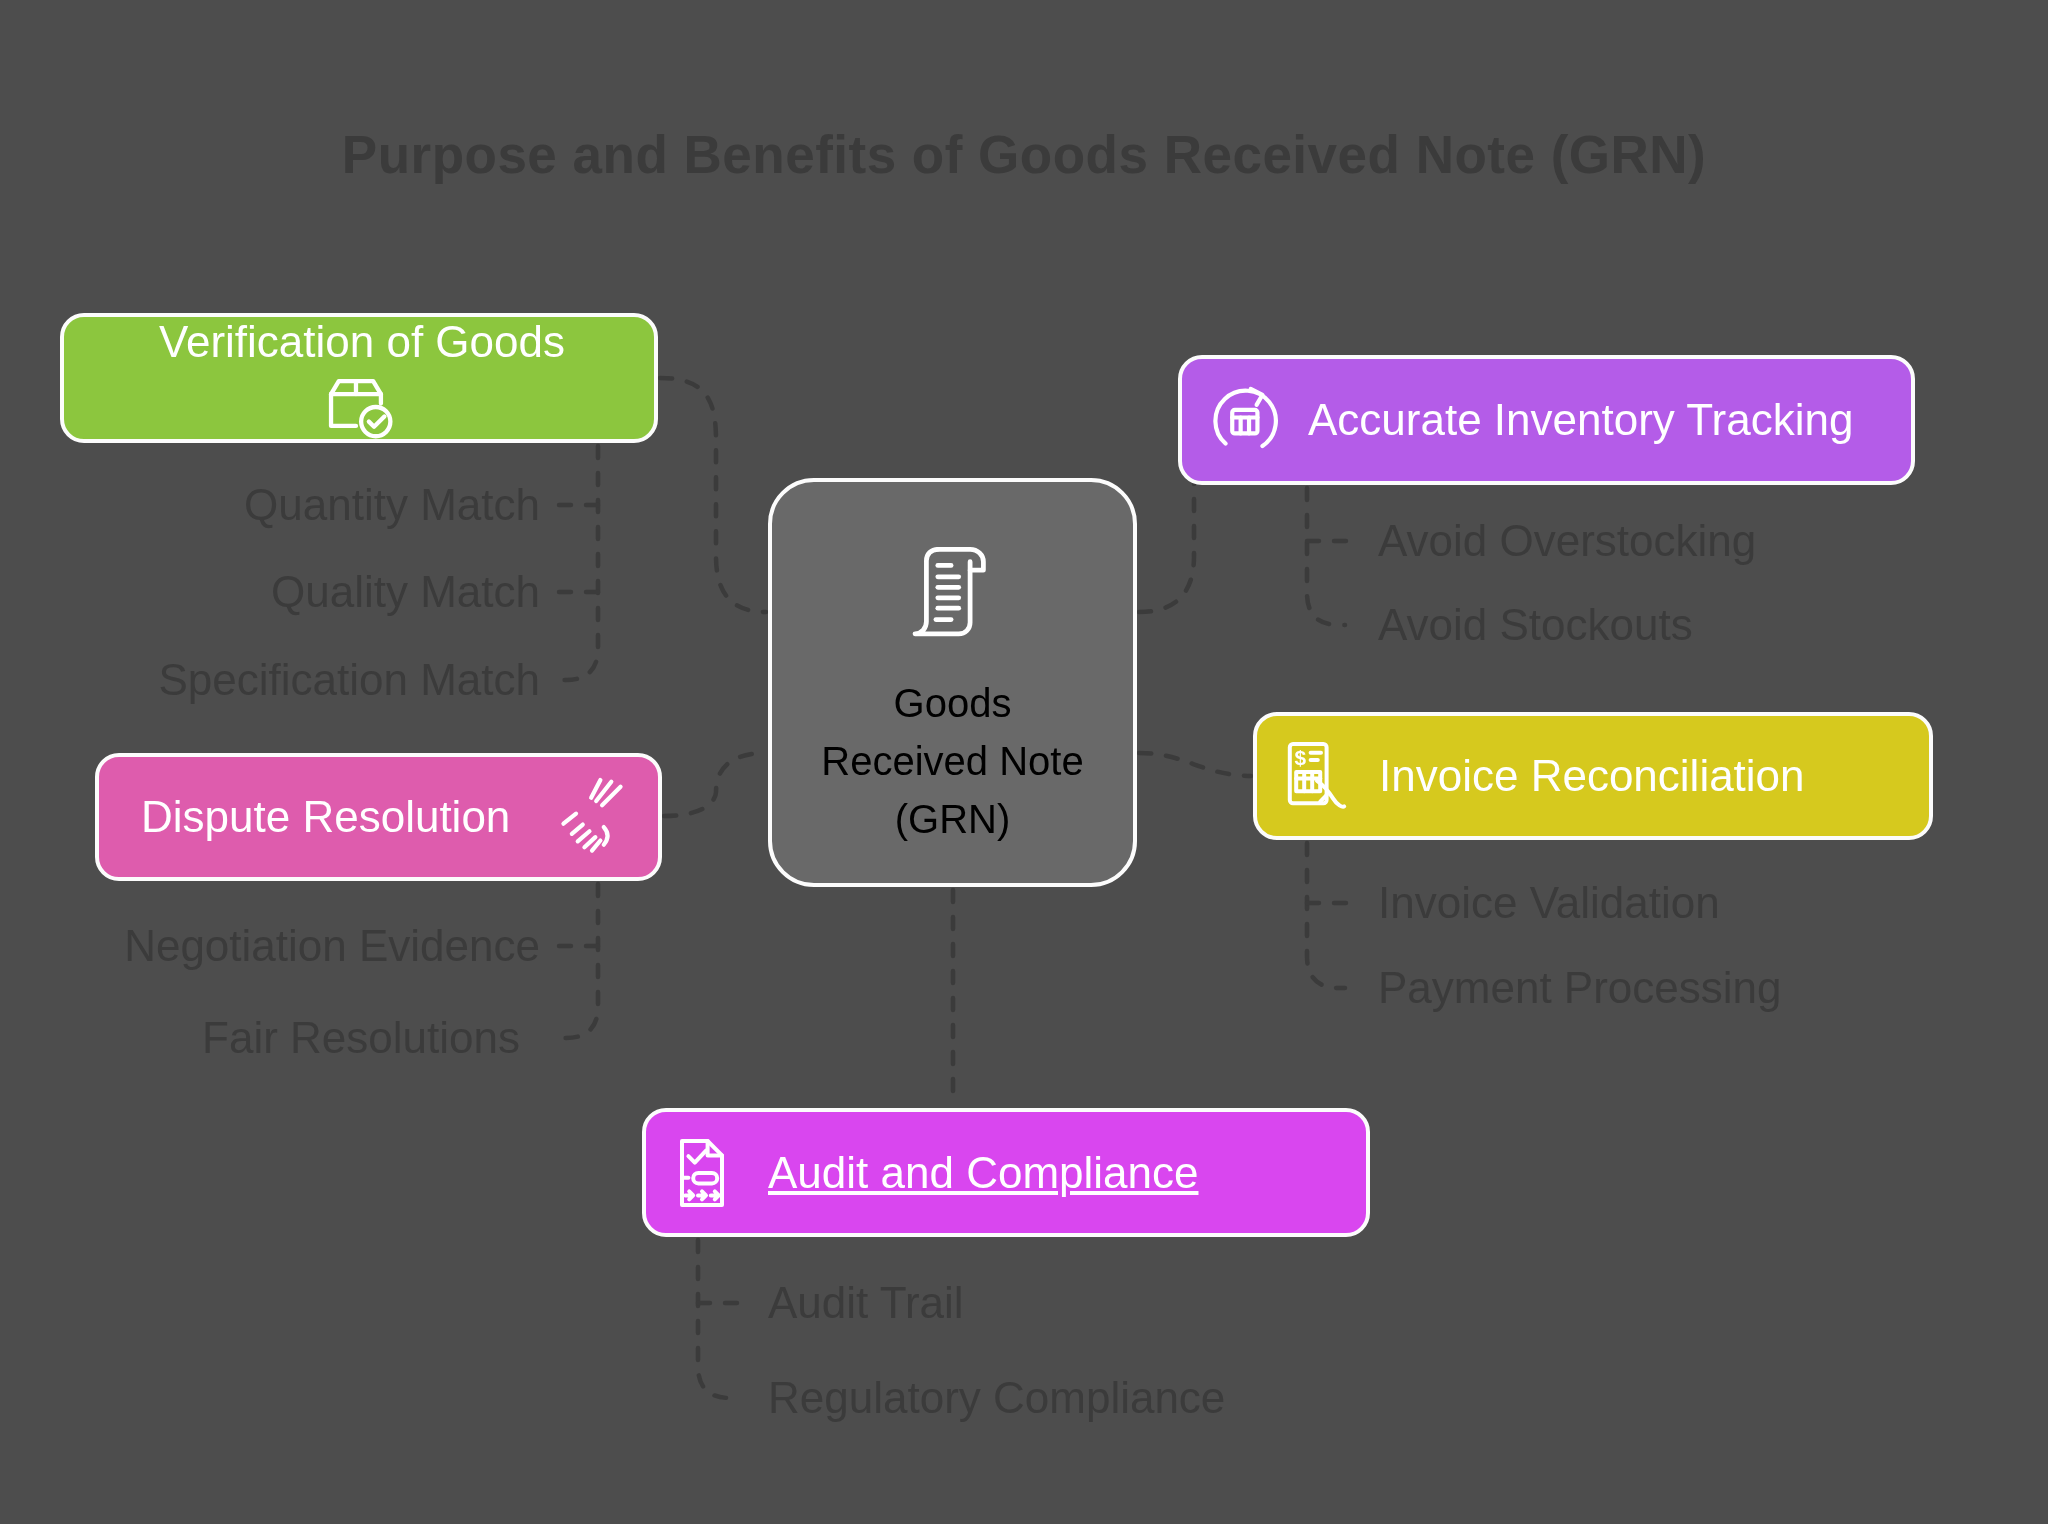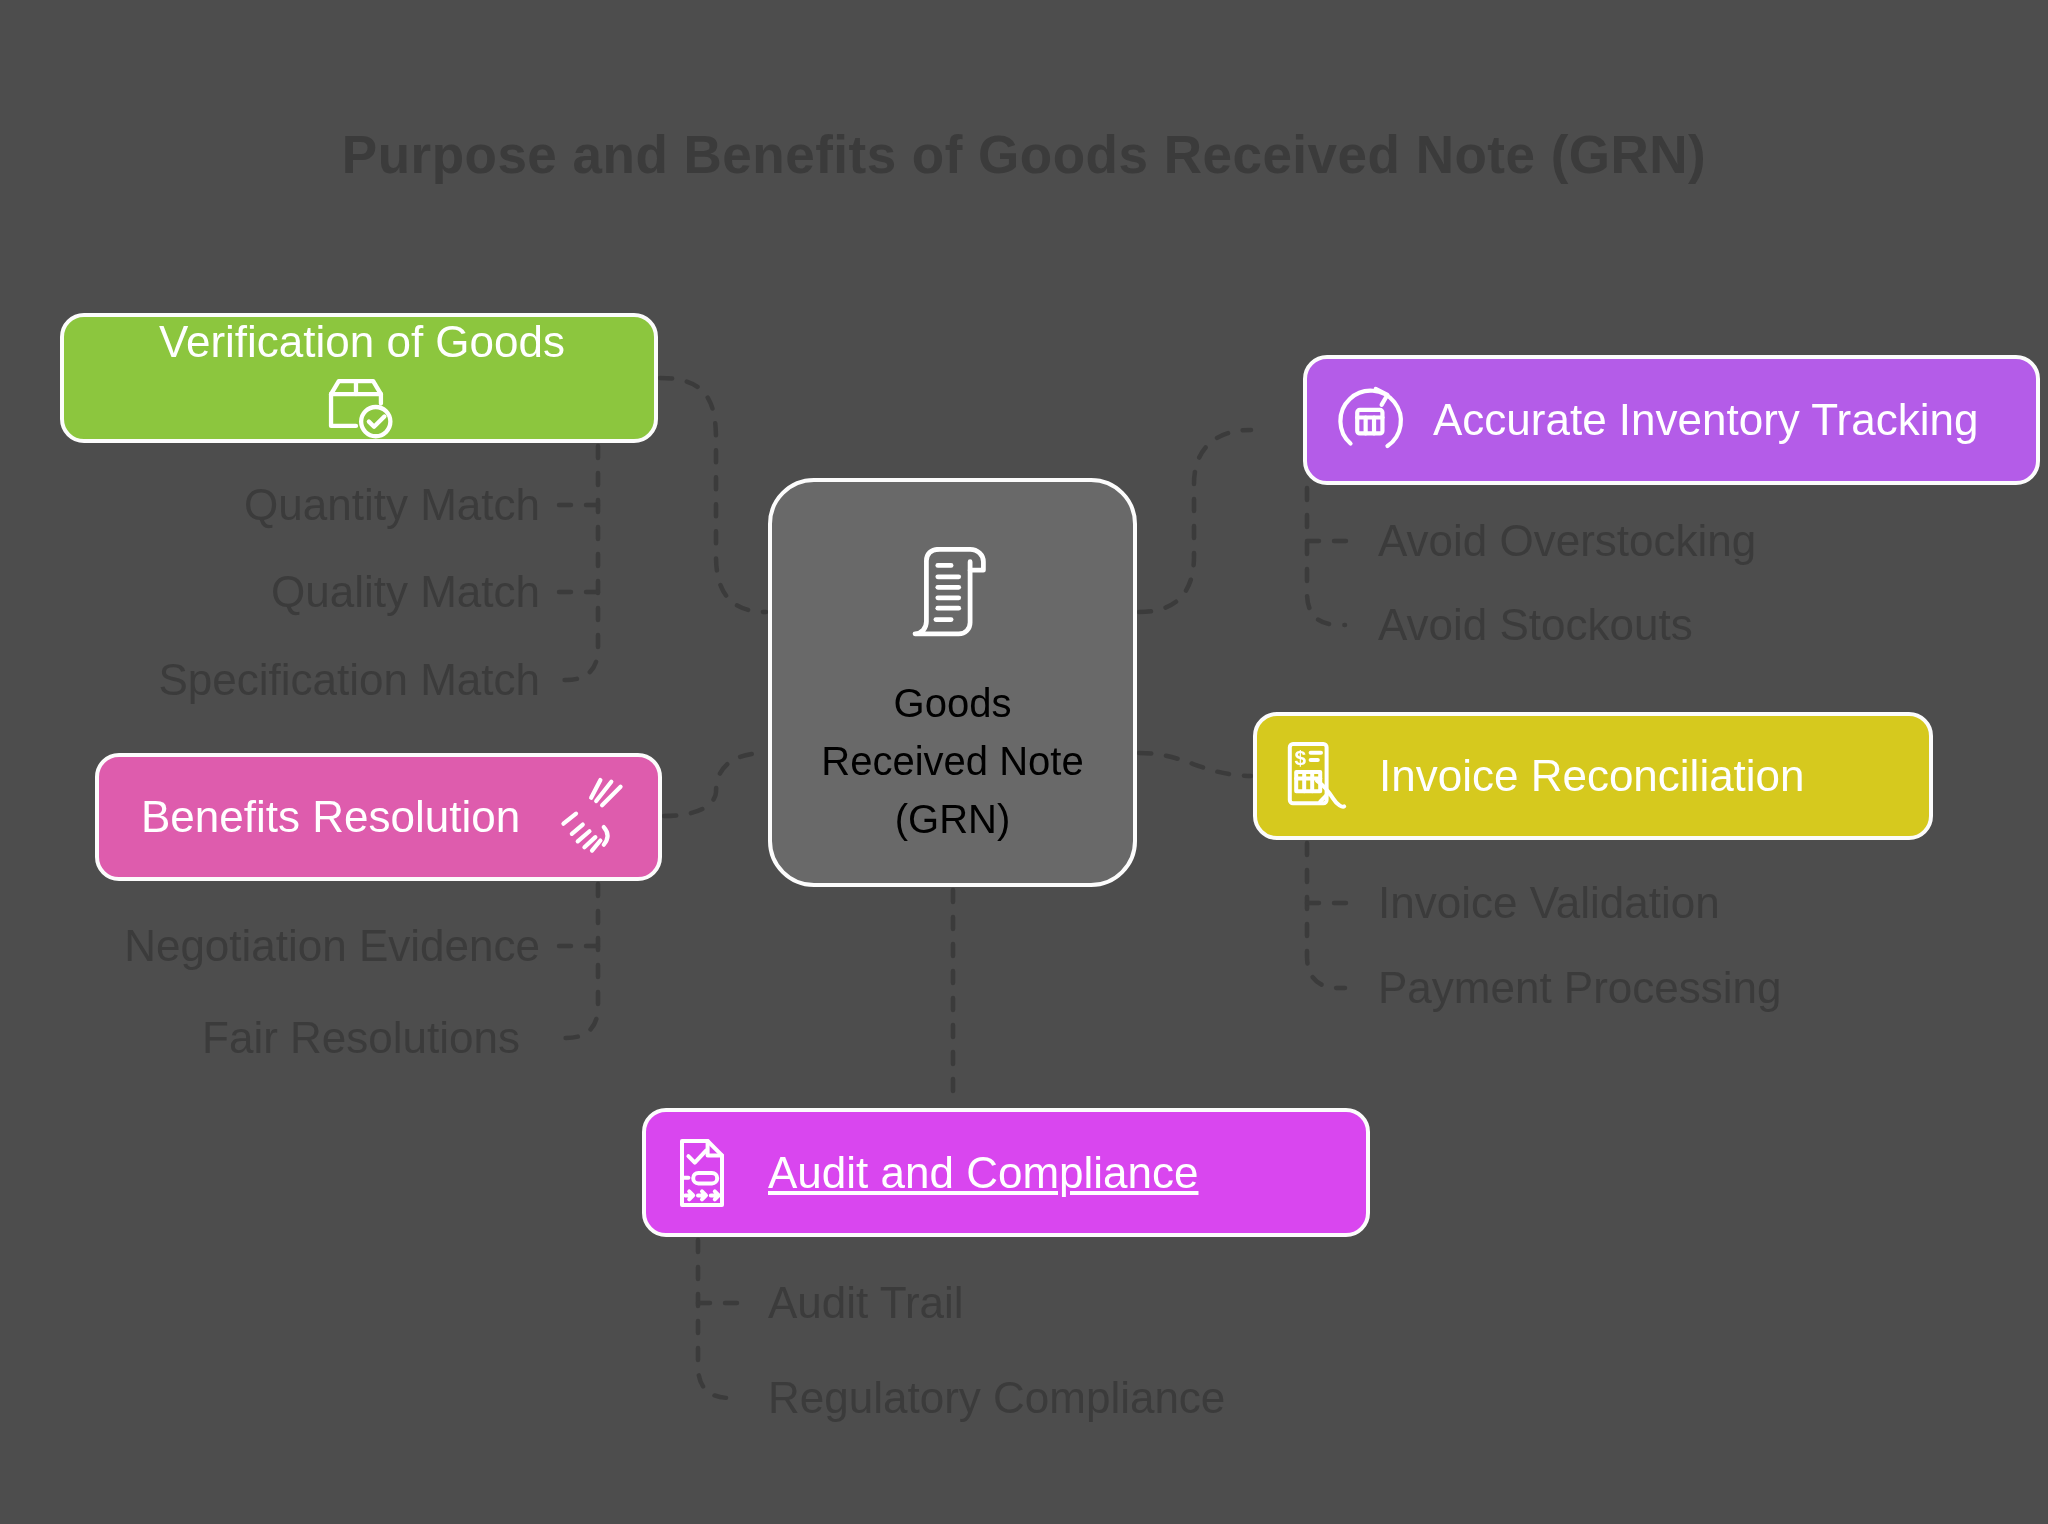--- a/index.html
+++ b/index.html
@@ -84,36 +84,36 @@
         <path d="M14 30l9-15h40l9 15"></path>
         <path d="M43 15v15"></path>
         <path d="M14 30h58v11"></path>
         <path d="M14 30v37h29"></path>
         <circle cx="66" cy="62" r="17"></circle>
         <path d="M58 62l6 6 12-12"></path>
       </g>
     </svg>
   </div>
 
-  <div class="branch icon-left" style="left: 1303px; top: 355px; width: 737px; height: 130px; background: rgb(180, 92, 232);">
+  <div class="branch icon-left" style="left: 1178px; top: 355px; width: 737px; height: 130px; background: rgb(180, 92, 232);">
     <svg class="bicon" width="84" height="84" viewBox="0 0 100 100">
       <g fill="none" stroke="#ffffff" stroke-width="5" stroke-linecap="round" stroke-linejoin="round">
         <path d="M28 78a36 36 0 1 1 44 3"></path>
         <path d="M58 13l14 7-7 12"></path>
         <rect x="36" y="38" width="30" height="28" rx="3"></rect>
         <path d="M36 47h30"></path>
         <path d="M46 47v19"></path>
         <path d="M56 47v19"></path>
       </g>
     </svg>
     <span class="label">Accurate Inventory Tracking</span>
   </div>
 
   <div class="branch icon-right" style="left: 95px; top: 753px; width: 567px; height: 128px; padding-left: 42px; background: rgb(222, 92, 173);">
-    <span class="label">Benefits Resolution</span>
+    <span class="label">Dispute Resolution</span>
     <svg class="bicon" width="84" height="84" viewBox="0 0 100 100">
       <g fill="none" stroke="#ffffff" stroke-width="5" stroke-linecap="round" stroke-linejoin="round">
         <path d="M62 36L84 14"></path>
         <path d="M55 31L73 8"></path>
         <path d="M49 27l11-21"></path>
         <path d="M16 58l15-12"></path>
         <path d="M26 70l13-11"></path>
         <path d="M33 79l14-12"></path>
         <path d="M41 86l13-12"></path>
         <path d="M50 90l10-12"></path>

